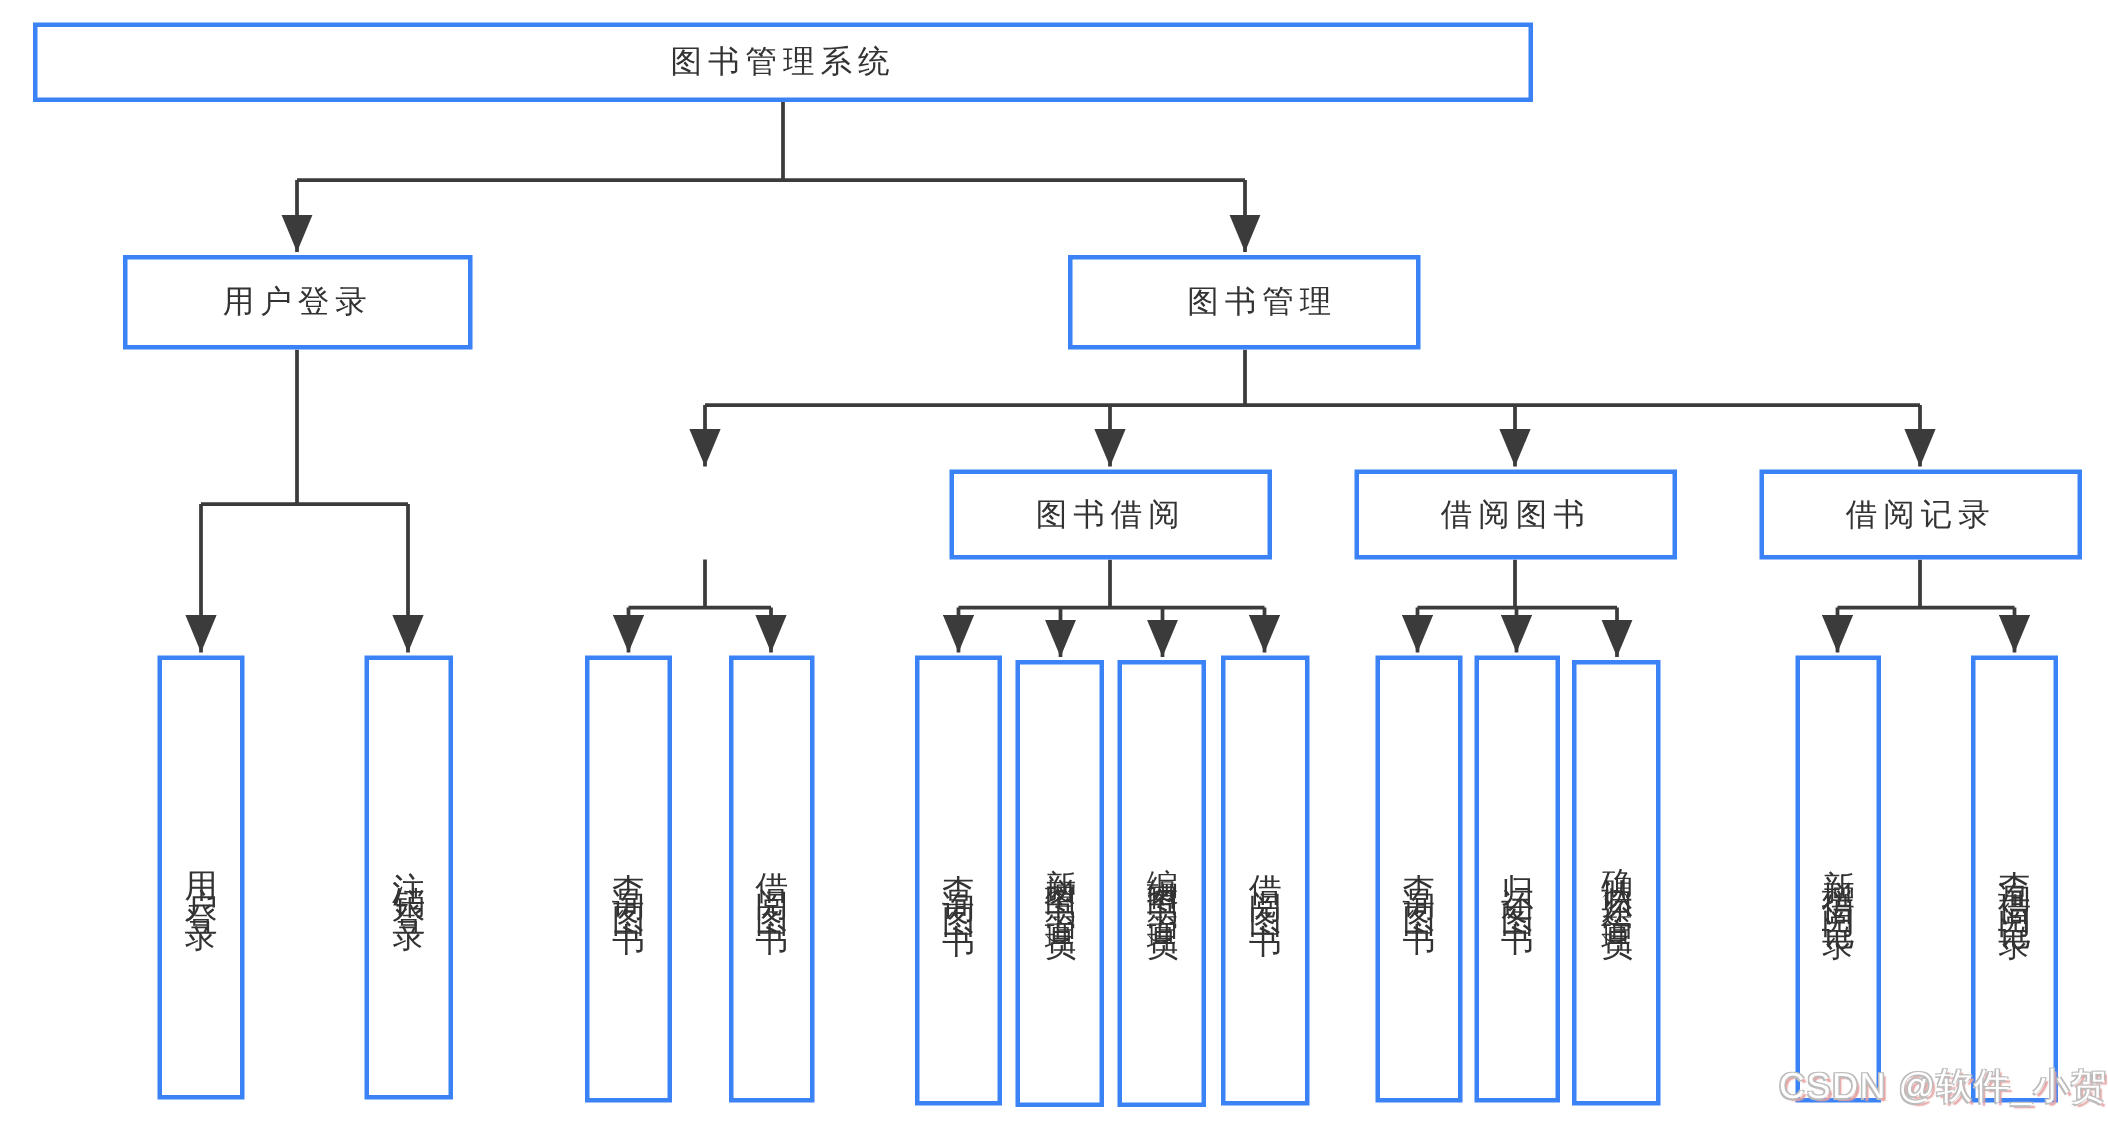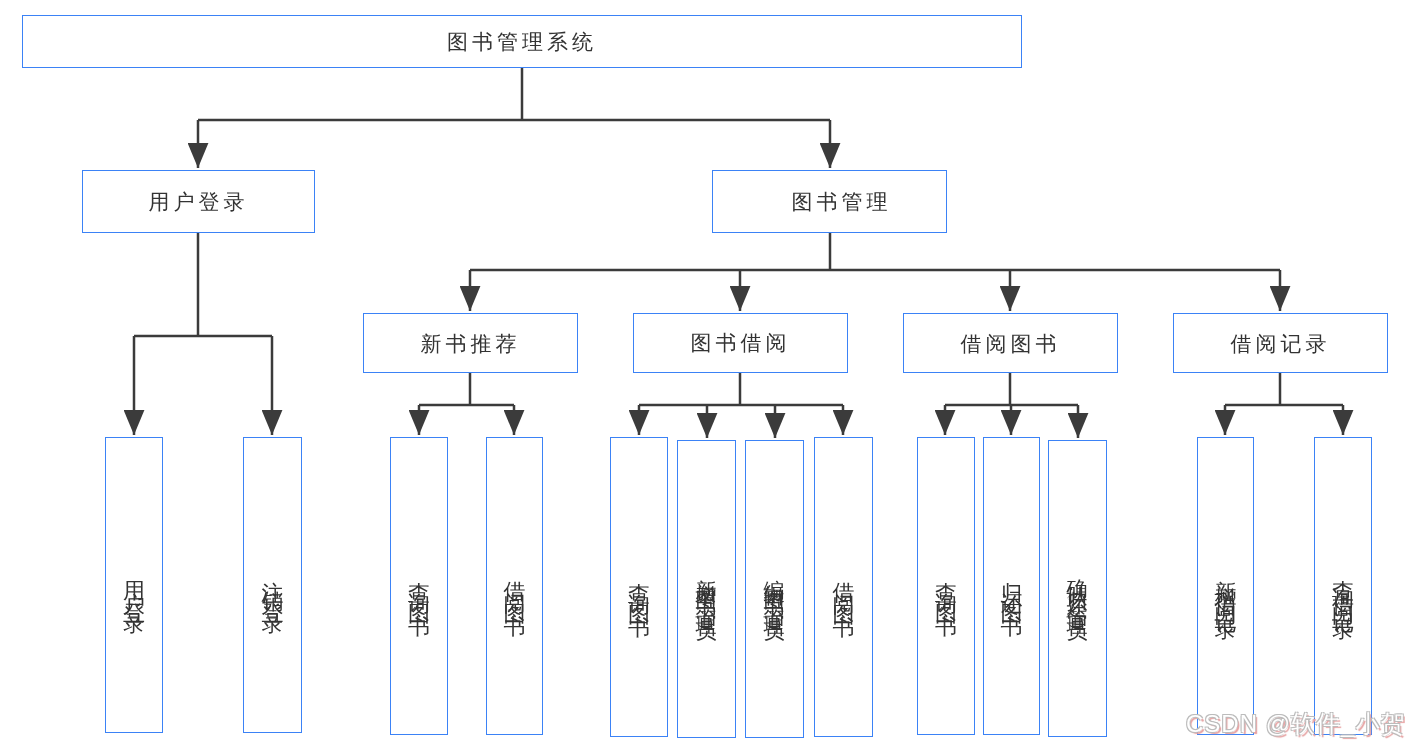--- a/index.html
+++ b/index.html
@@ -5,21 +5,21 @@
   html,body{margin:0;padding:0;}
   body{
     width:1405px;height:747px;position:relative;overflow:hidden;
     background:#ffffff;
     font-family:"Liberation Sans","DejaVu Sans",sans-serif;
   }
   #stage{position:absolute;left:0;top:0;width:1405px;height:747px;}
   svg.connectors{position:absolute;left:0;top:0;width:1405px;height:747px;}
   .node{
     position:absolute;box-sizing:border-box;
-    border:1px solid #3b82f6;background:#ffffff;color:#333333;
+    border:3px solid #3b82f6;background:#ffffff;color:#333333;
     display:flex;align-items:center;justify-content:center;
     text-align:center;line-height:1;
   }
   .h{font-size:21px;letter-spacing:4px;}
   .v{
     writing-mode:vertical-rl;text-orientation:mixed;
     font-size:22px;letter-spacing:11px;
   }
   .v.six{font-size:22px;letter-spacing:8px;}
   .v.long{font-size:21px;letter-spacing:6px;}
@@ -83,21 +83,20 @@
       <path d="M1225,405 L1225,435" marker-end="url(#arr)"></path>
       <path d="M1343,405 L1343,435" marker-end="url(#arr)"></path>
     </g>
   </svg>
 
   <div class="node h" style="left:22px;top:15px;width:1000px;height:53px;">图书管理系统</div>
 
   <div class="node h" style="left:82px;top:170px;width:233px;height:63px;">用户登录</div>
   <div class="node h" style="left:712px;top:170px;width:235px;height:63px;padding-left:24px;">图书管理</div>
 
-  <div class="node h" style="left:363px;top:313px;width:215px;height:60px;">新书推荐</div>
   <div class="node h" style="left:633px;top:313px;width:215px;height:60px;font-family:Liberation Serif, serif;">图书借阅</div>
   <div class="node h" style="left:903px;top:313px;width:215px;height:60px;">借阅图书</div>
   <div class="node h" style="left:1173px;top:313px;width:215px;height:60px;">借阅记录</div>
 
   <div class="node v" style="left:105px;top:437px;width:58px;height:296px;">用户登录</div>
   <div class="node v" style="left:243px;top:437px;width:59px;height:296px;">注销登录</div>
 
   <div class="node v" style="left:390px;top:437px;width:58px;height:298px;">查询图书</div>
   <div class="node v" style="left:486px;top:437px;width:57px;height:298px;">借阅图书</div>
 

